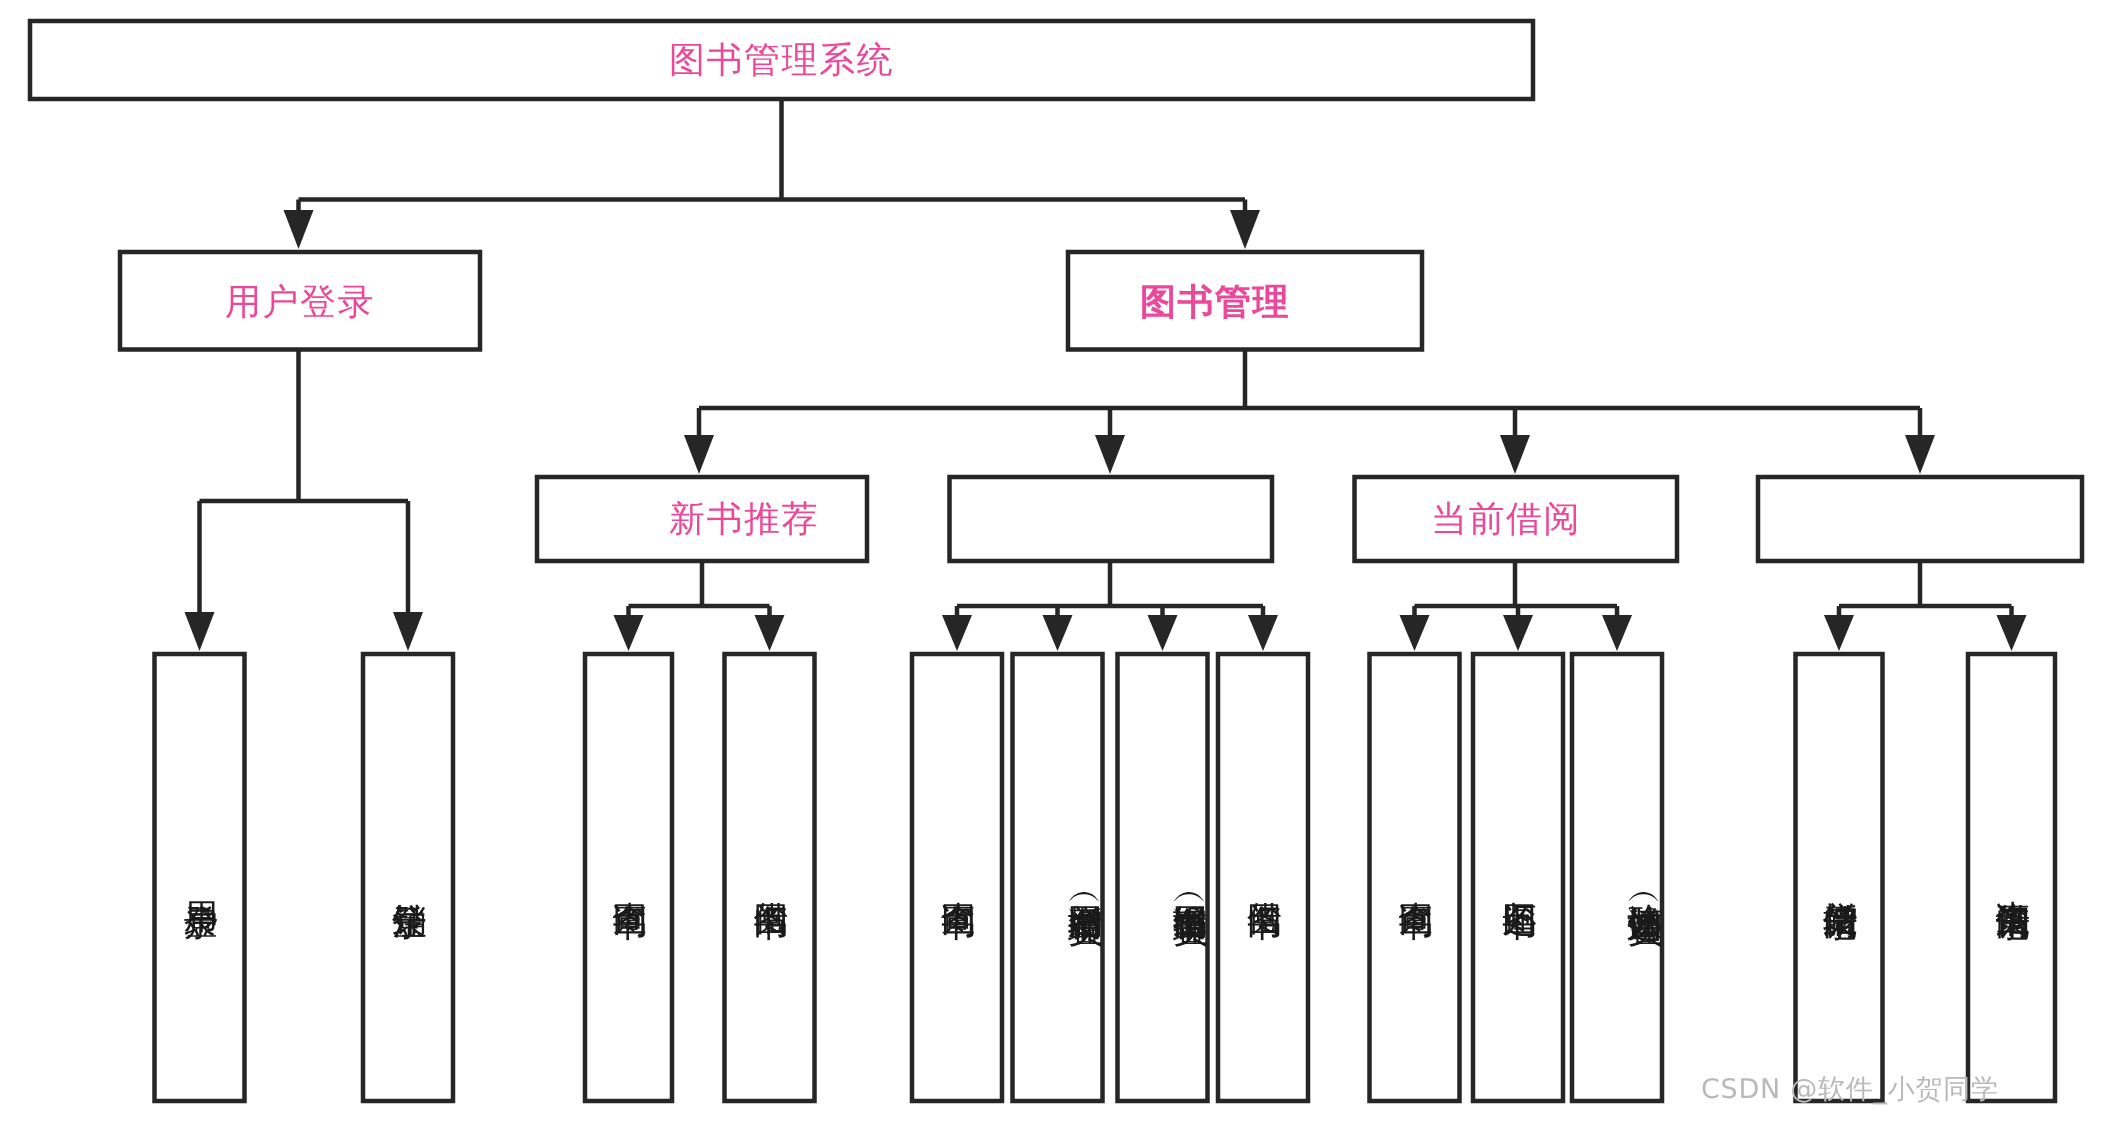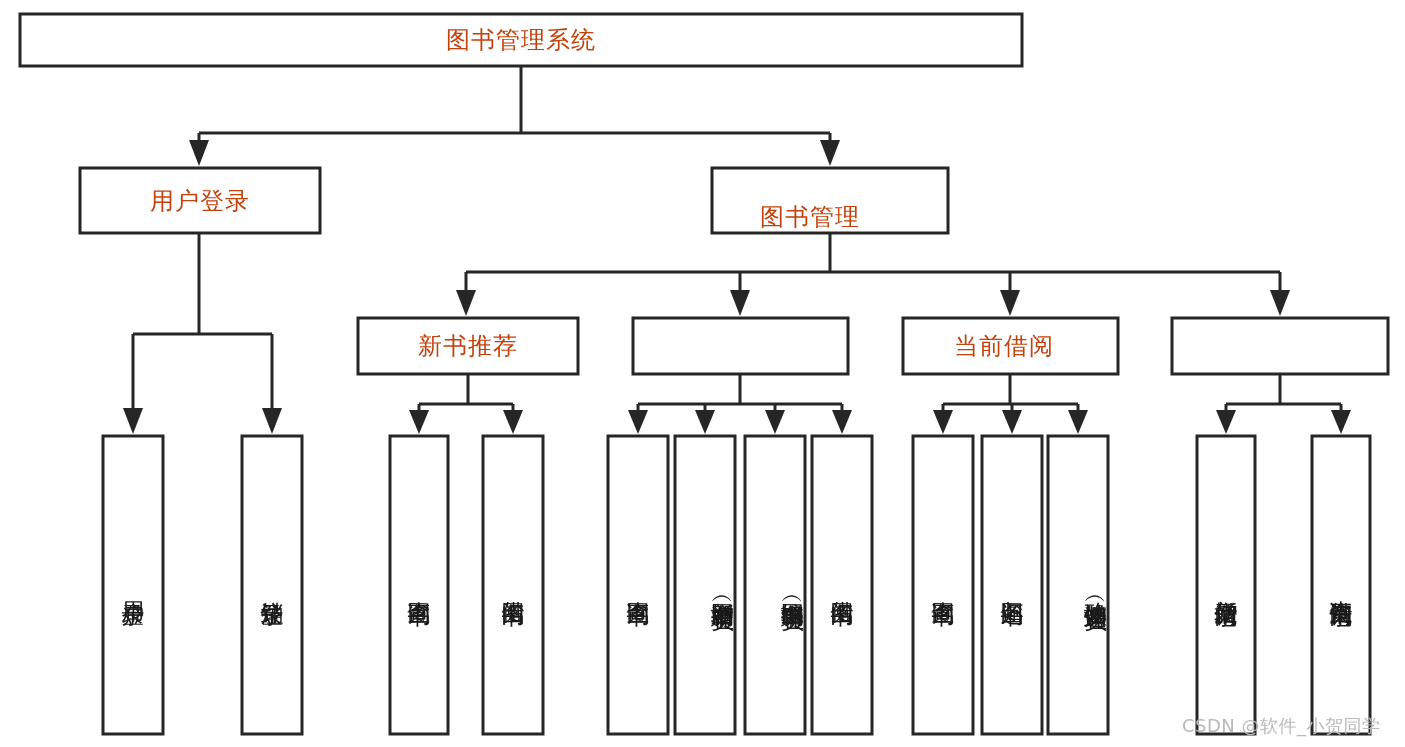--- a/index.html
+++ b/index.html
@@ -56,29 +56,29 @@
     font-family: "DejaVu Sans", "Liberation Sans", sans-serif;
     white-space: nowrap;
     pointer-events: none;
   }
   .hlabel-wrap {
     position: absolute;
     display: flex;
     align-items: center;
     justify-content: center;
     font-size: 24px;
-    color: #c2410c;
+    color: #ec4899;
     font-family: "DejaVu Sans", "Liberation Sans", sans-serif;
     white-space: nowrap;
     letter-spacing: 1px;
     pointer-events: none;
   }
   #watermark {
     position: absolute;
-    left: 1182px;
+    left: 1134px;
     top: 714px;
     font-size: 18px;
     color: #b9b9b9;
     font-family: "DejaVu Sans", "Liberation Sans", sans-serif;
     letter-spacing: 0.5px;
     user-select: none;
   }
 </style>
 </head>
 <body>
@@ -181,23 +181,23 @@
     <rect class="node-rect" x="913" y="436" width="60" height="298"></rect>
     <rect class="node-rect" x="982" y="436" width="60" height="298"></rect>
     <rect class="node-rect" x="1048" y="436" width="60" height="298"></rect>
     <rect class="node-rect" x="1197" y="436" width="58" height="298"></rect>
     <rect class="node-rect" x="1312" y="436" width="58" height="298"></rect>
   </svg>
 
   <div class="hlabel-wrap" style="left:20px; top:14px; width:1002px; height:52px;">图书管理系统</div>
 
   <div class="hlabel-wrap" style="left:80px; top:168px; width:240px; height:65px;">用户登录</div>
-  <div class="hlabel-wrap" style="left:712px; top:184px; width:196px; height:65px;">图书管理</div>
-
-  <div class="hlabel-wrap" style="left:358px; top:318px; width:220px; height:56px;">新书推荐</div>
+  <div class="hlabel-wrap" style="left:712px; top:168px; width:196px; height:65px;font-weight:bold;">图书管理</div>
+
+  <div class="hlabel-wrap" style="left:358px; top:318px; width:220px; height:56px;padding-left:28px;">新书推荐</div>
   <div class="hlabel-wrap" style="left:903px; top:318px; width:202px; height:56px;">当前借阅</div>
 
   <div class="vlabel-wrap" style="left:103px; top:436px; width:60px; height:298px;">用户登录</div>
   <div class="vlabel-wrap" style="left:242px; top:436px; width:60px; height:298px;">注销登录</div>
   <div class="vlabel-wrap" style="left:390px; top:436px; width:58px; height:298px;">查询图书</div>
   <div class="vlabel-wrap" style="left:483px; top:436px; width:60px; height:298px;">借阅图书</div>
   <div class="vlabel-wrap" style="left:608px; top:436px; width:60px; height:298px;">查询图书</div>
   <div class="vlabel-wrap" style="left:675px; top:436px; width:60px; height:298px; align-items:flex-start; padding-top:6px; box-sizing:border-box;">新增图书（管理员）</div>
   <div class="vlabel-wrap" style="left:745px; top:436px; width:60px; height:298px; align-items:flex-start; padding-top:6px; box-sizing:border-box;">编辑图书（管理员）</div>
   <div class="vlabel-wrap" style="left:812px; top:436px; width:60px; height:298px;">借阅图书</div>

